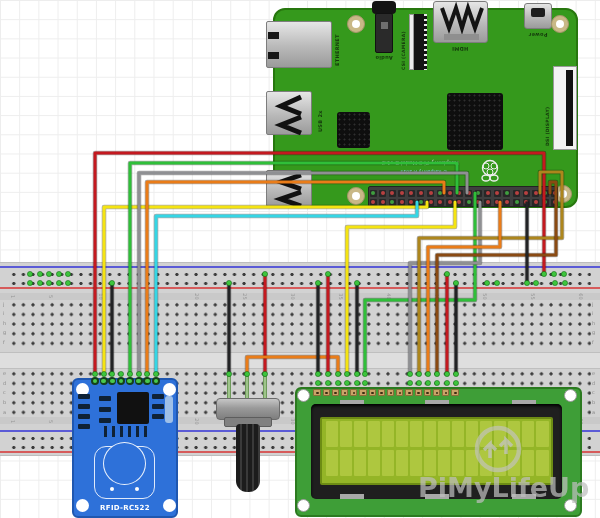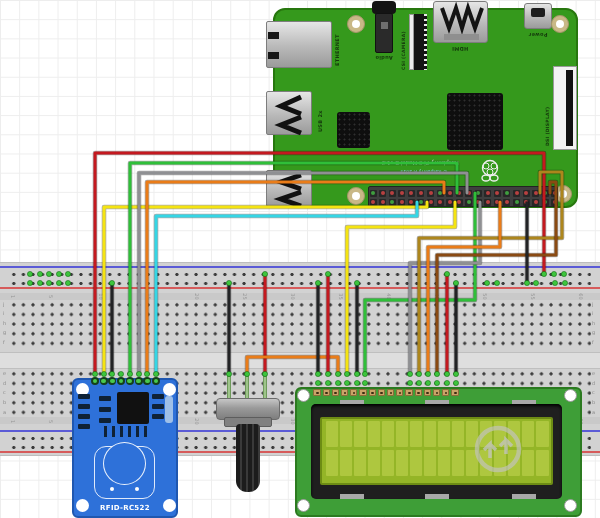--- a/index.html
+++ b/index.html
@@ -559,14 +559,15 @@
       <circle cx="437" cy="383" r="2.6" fill="#3ec43e" stroke="rgba(0,90,0,0.6)" stroke-width="0.8"></circle>
       <circle cx="447" cy="383" r="2.6" fill="#3ec43e" stroke="rgba(0,90,0,0.6)" stroke-width="0.8"></circle>
       <circle cx="456" cy="383" r="2.6" fill="#3ec43e" stroke="rgba(0,90,0,0.6)" stroke-width="0.8"></circle>
     </svg>
 
   <svg class="abs wm-logo">
     <circle cx="25" cy="25" r="21" fill="none" stroke="rgba(195,195,195,0.65)" stroke-width="4.5"></circle>
     <path d="M17,34 L17,20 L11,26 M17,20 L23,26" fill="none" stroke="rgba(195,195,195,0.75)" stroke-width="3.5"></path>
     <path d="M33,16 L33,30 L27,24 M33,30 L39,24" fill="none" stroke="rgba(195,195,195,0.75)" stroke-width="3.5" transform="rotate(180 33 23)"></path>
   </svg>
+  <div class="abs watermark-text">PiMyLifeUp</div>
 
 </div>
 
 </body></html>

